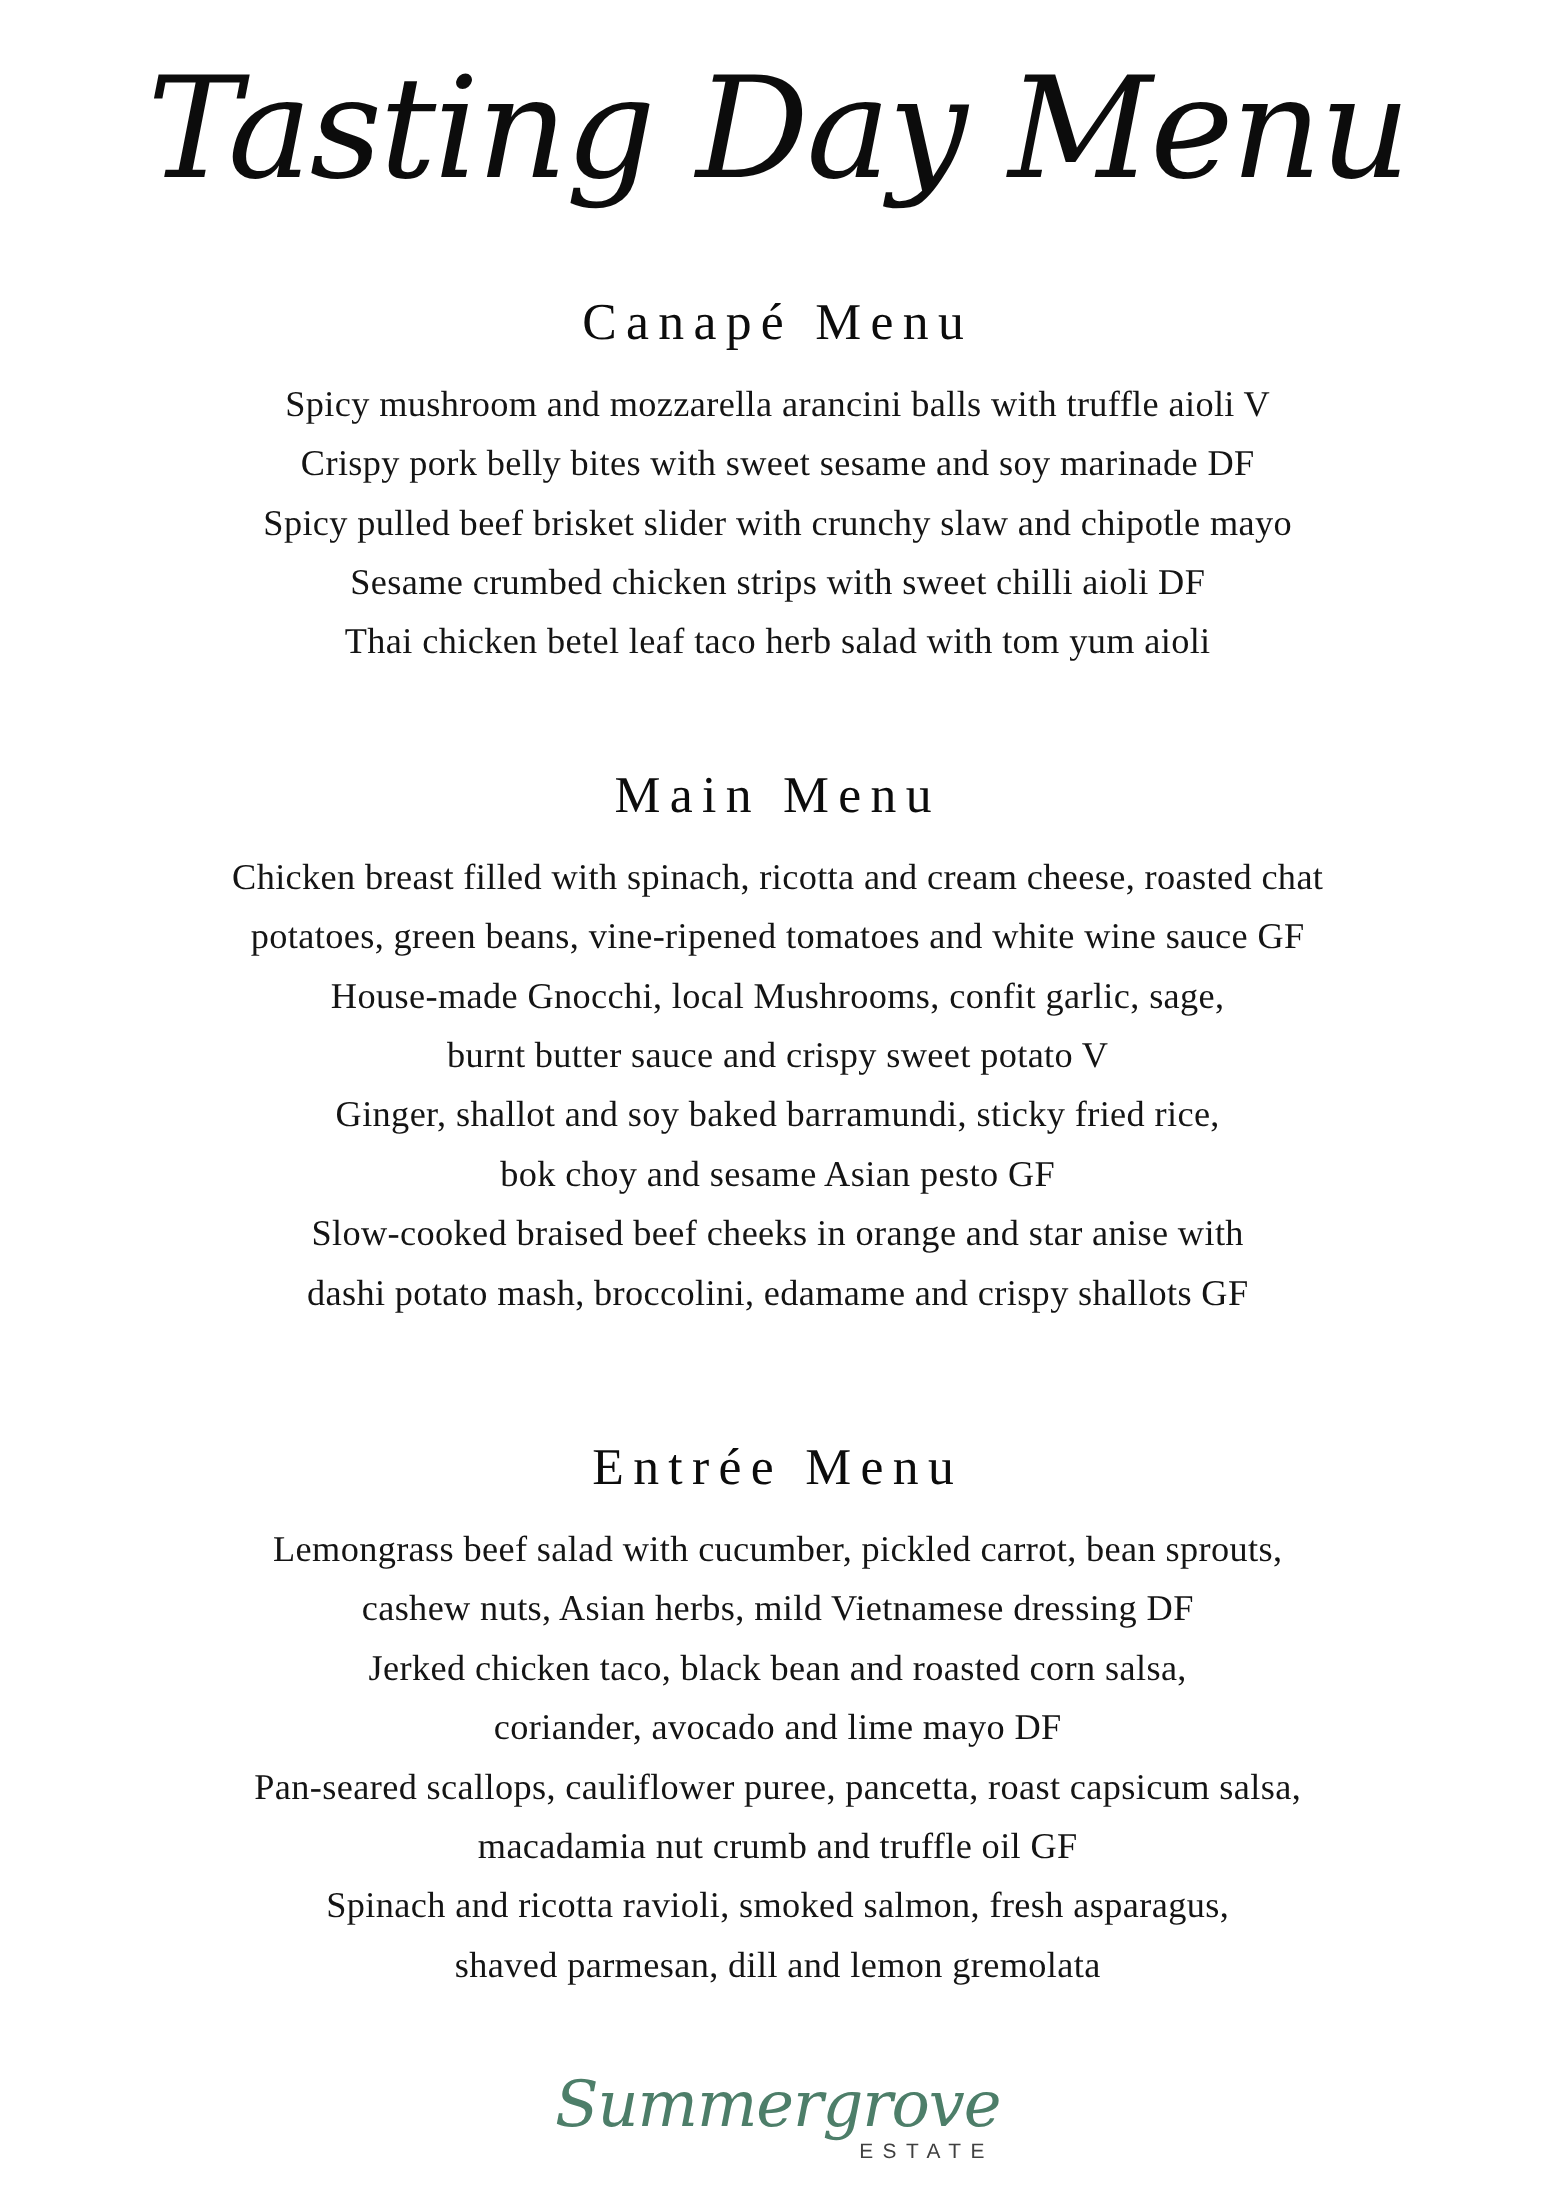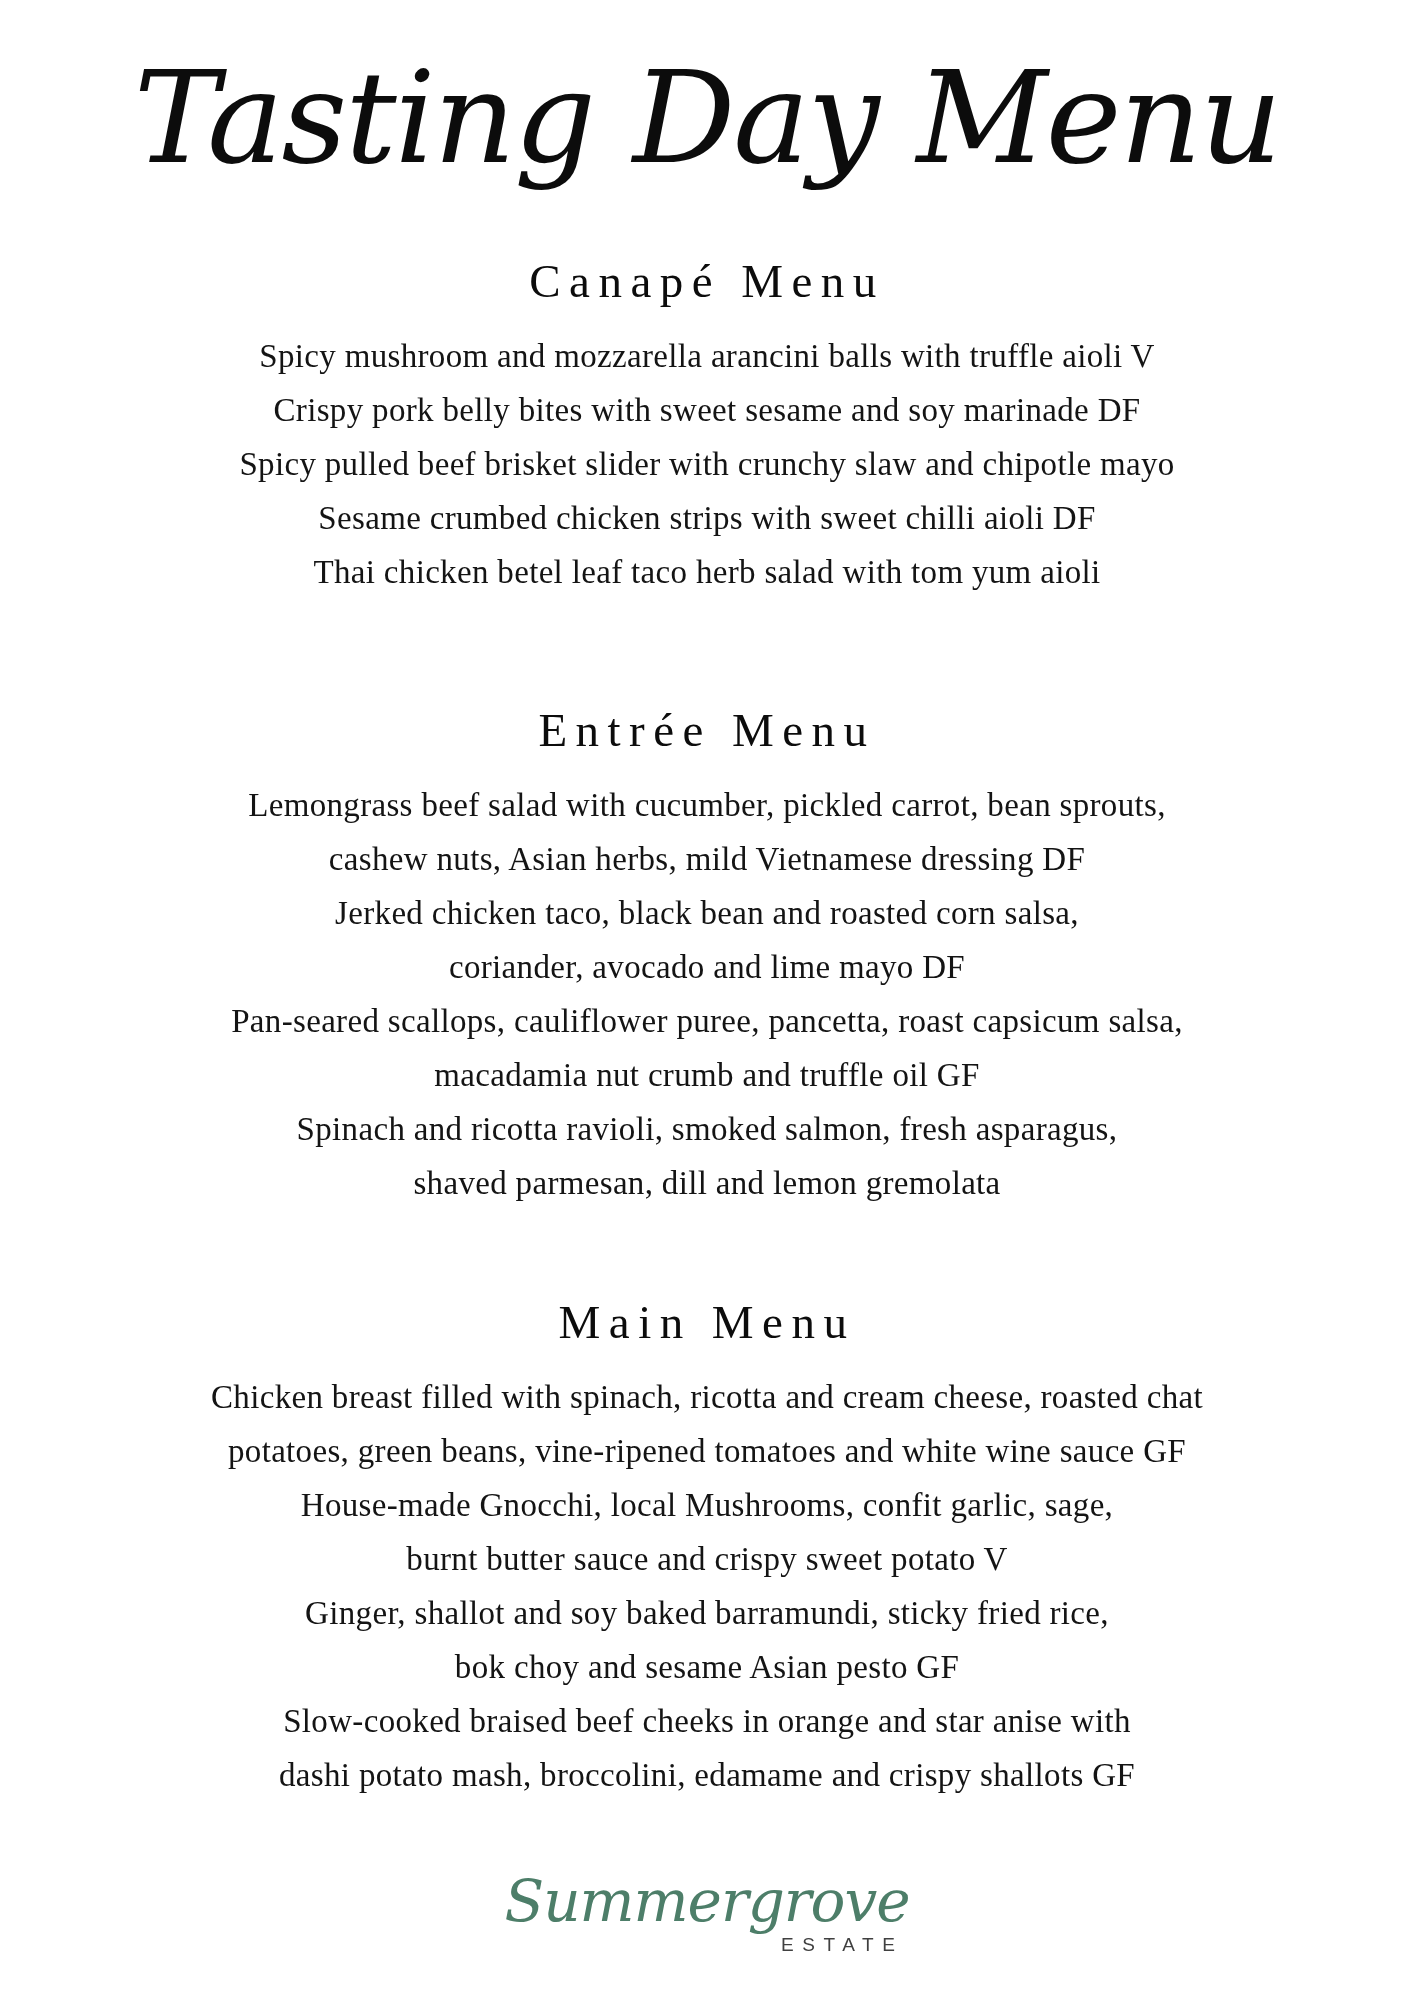--- a/index.html
+++ b/index.html
@@ -33,21 +33,21 @@
     font-size: 128px;
     line-height: 200px;
     letter-spacing: -2px;
     color: #0c0c0c;
     white-space: nowrap;
   }
   .sections {
     display: block;
   }
   .menu-section { margin: 0; }
-  .section-canape { margin-top: 20px; }
+  .section-canape { margin-top: 32px; }
   .section-entree { margin-top: 103px; }
   .section-main   { margin-top: 84px; }
   .section-heading {
     margin: 0 0 20px 0;
     font-family: "Liberation Serif", serif;
     font-weight: normal;
     font-size: 47px;
     line-height: 56px;
     letter-spacing: 0.18em;
     color: #0c0c0c;
@@ -91,41 +91,41 @@
 
   <main class="sections" id="sections">
       <section class="menu-section section-canape">
         <h2 class="section-heading">Canapé Menu</h2>
         <p class="menu-line">Spicy mushroom and mozzarella arancini balls with truffle aioli V</p>
         <p class="menu-line">Crispy pork belly bites with sweet sesame and soy marinade DF</p>
         <p class="menu-line">Spicy pulled beef brisket slider with crunchy slaw and chipotle mayo</p>
         <p class="menu-line">Sesame crumbed chicken strips with sweet chilli aioli DF</p>
         <p class="menu-line">Thai chicken betel leaf taco herb salad with tom yum aioli</p>
       </section>
+      <section class="menu-section section-main">
+        <h2 class="section-heading">Main Menu</h2>
+        <p class="menu-line">Chicken breast filled with spinach, ricotta and cream cheese, roasted chat</p>
+        <p class="menu-line">potatoes, green beans, vine-ripened tomatoes and white wine sauce GF</p>
+        <p class="menu-line">House-made Gnocchi, local Mushrooms, confit garlic, sage,</p>
+        <p class="menu-line">burnt butter sauce and crispy sweet potato V</p>
+        <p class="menu-line">Ginger, shallot and soy baked barramundi, sticky fried rice,</p>
+        <p class="menu-line">bok choy and sesame Asian pesto GF</p>
+        <p class="menu-line">Slow-cooked braised beef cheeks in orange and star anise with</p>
+        <p class="menu-line">dashi potato mash, broccolini, edamame and crispy shallots GF</p>
+      </section>
       <section class="menu-section section-entree">
         <h2 class="section-heading">Entrée Menu</h2>
         <p class="menu-line">Lemongrass beef salad with cucumber, pickled carrot, bean sprouts,</p>
         <p class="menu-line">cashew nuts, Asian herbs, mild Vietnamese dressing DF</p>
         <p class="menu-line">Jerked chicken taco, black bean and roasted corn salsa,</p>
         <p class="menu-line">coriander, avocado and lime mayo DF</p>
         <p class="menu-line">Pan-seared scallops, cauliflower puree, pancetta, roast capsicum salsa,</p>
         <p class="menu-line">macadamia nut crumb and truffle oil GF</p>
         <p class="menu-line">Spinach and ricotta ravioli, smoked salmon, fresh asparagus,</p>
         <p class="menu-line">shaved parmesan, dill and lemon gremolata</p>
       </section>
-      <section class="menu-section section-main">
-        <h2 class="section-heading">Main Menu</h2>
-        <p class="menu-line">Chicken breast filled with spinach, ricotta and cream cheese, roasted chat</p>
-        <p class="menu-line">potatoes, green beans, vine-ripened tomatoes and white wine sauce GF</p>
-        <p class="menu-line">House-made Gnocchi, local Mushrooms, confit garlic, sage,</p>
-        <p class="menu-line">burnt butter sauce and crispy sweet potato V</p>
-        <p class="menu-line">Ginger, shallot and soy baked barramundi, sticky fried rice,</p>
-        <p class="menu-line">bok choy and sesame Asian pesto GF</p>
-        <p class="menu-line">Slow-cooked braised beef cheeks in orange and star anise with</p>
-        <p class="menu-line">dashi potato mash, broccolini, edamame and crispy shallots GF</p>
-      </section>
     </main>
 
   <footer class="logo">
     <div class="brand" style="color: rgb(77, 126, 105);">Summergrove</div>
     <div class="estate" style="color: #404040;">ESTATE</div>
   </footer>
 </div>
 
 </body></html>

